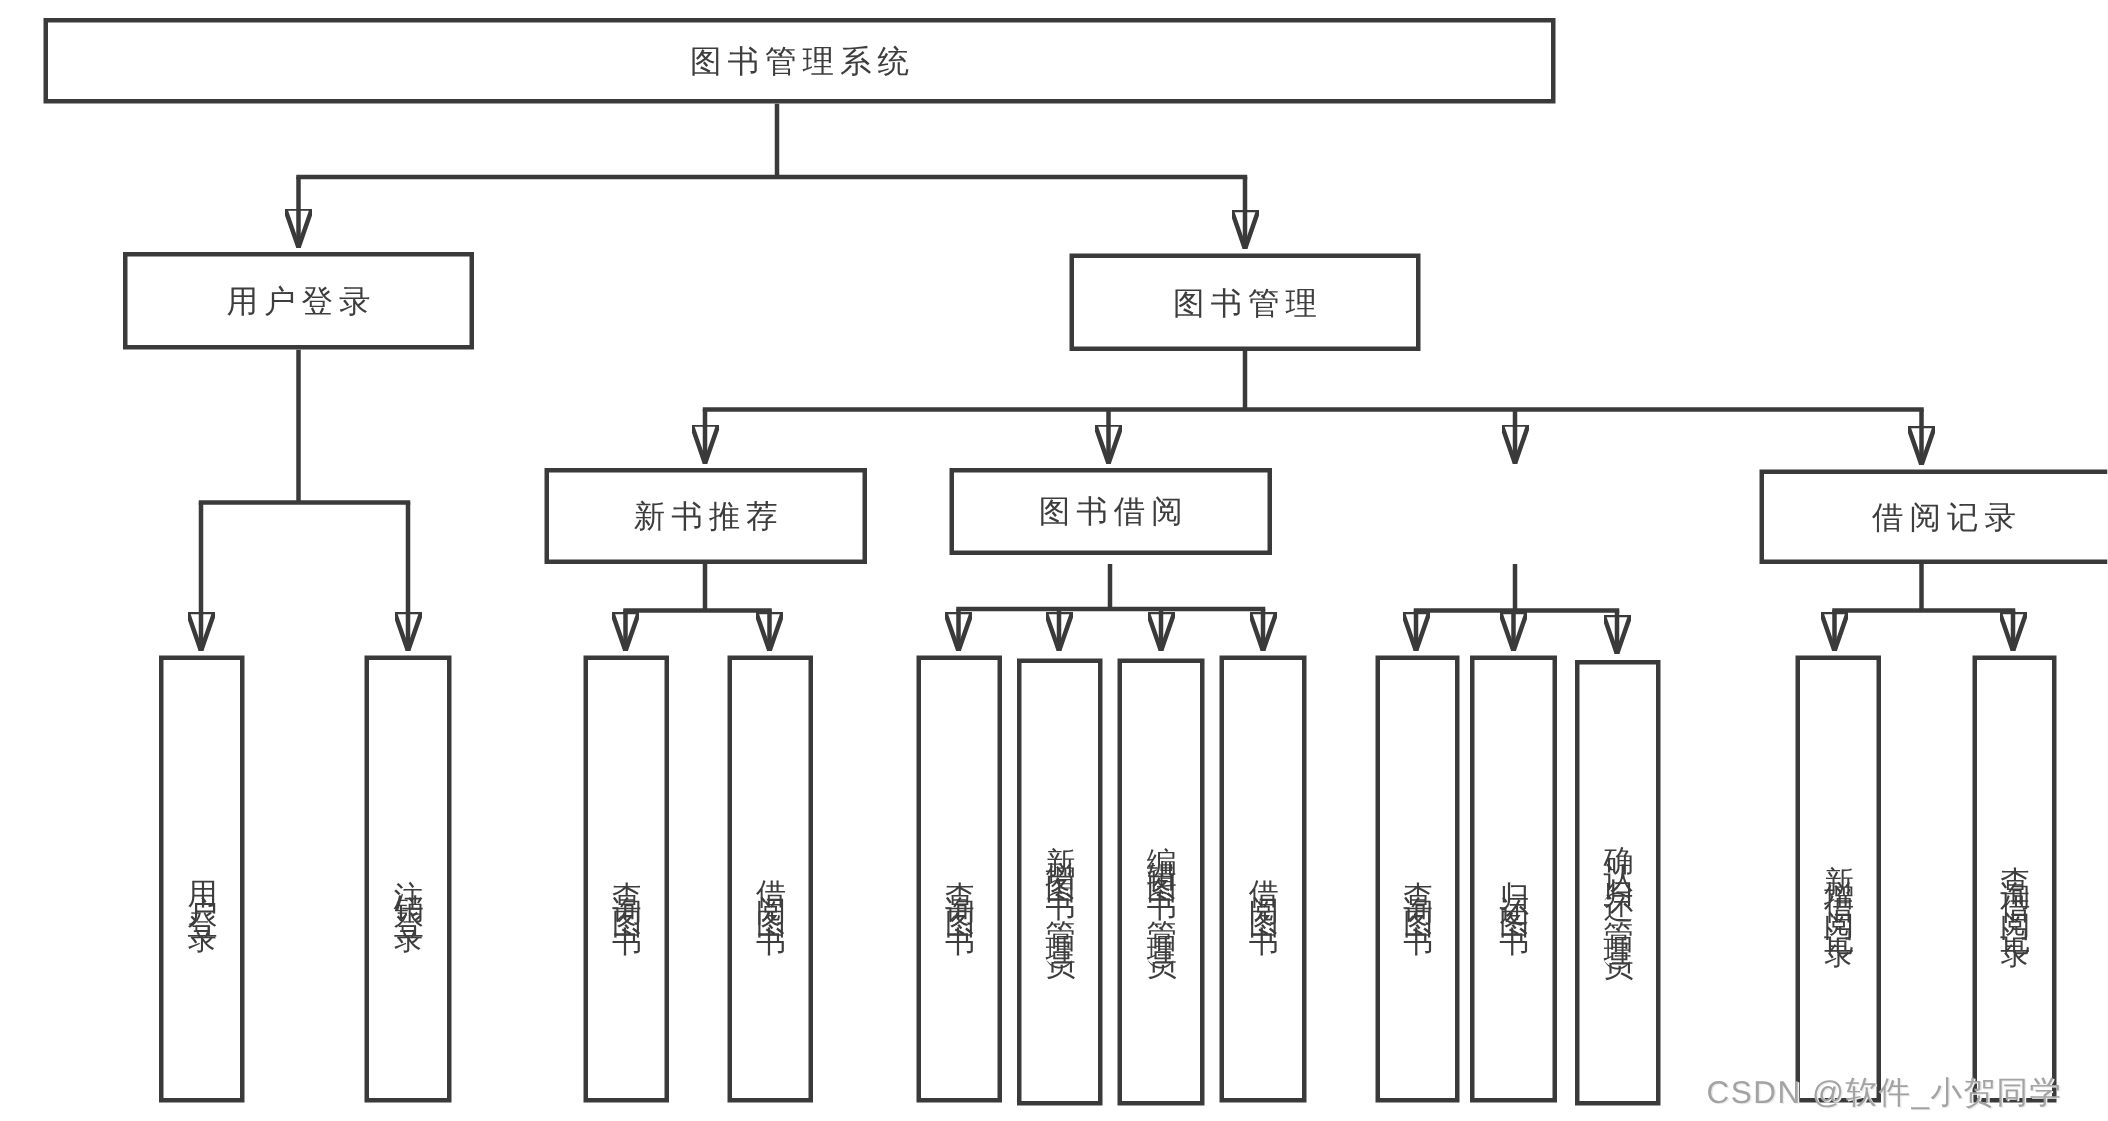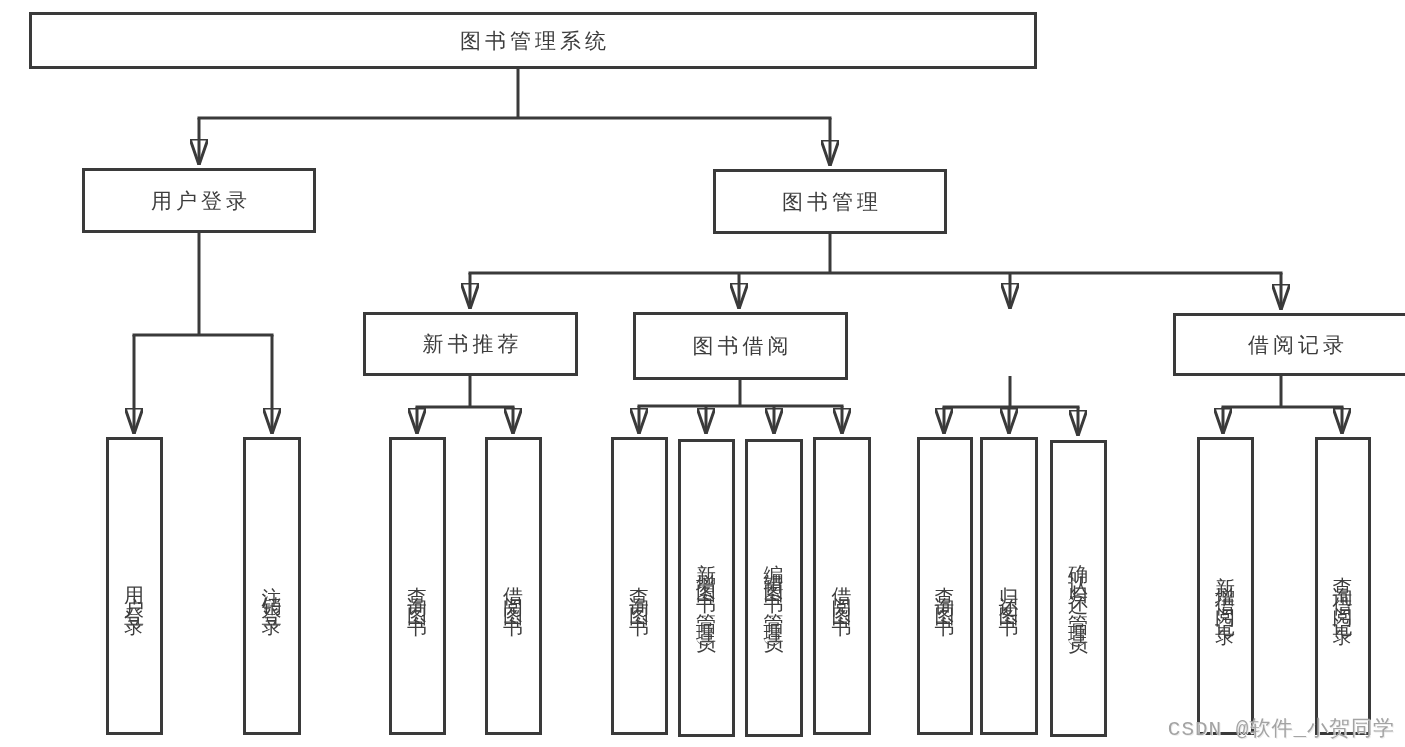--- a/index.html
+++ b/index.html
@@ -46,29 +46,28 @@
     writing-mode: vertical-rl;
     text-orientation: mixed;
     font-size: 20px;
     letter-spacing: 10px;
     line-height: 1;
     white-space: nowrap;
     padding-top: 10px; 
   }
   .watermark {
     position: absolute;
-    right: 10px;
+    right: 30px;
     bottom: 5px;
     font-size: 21px;
     color: #a3a3a3;
     letter-spacing: 1px;
     text-shadow: 1px 1px 0 #ededed;
     z-index: 10;
     white-space: nowrap;
-    font-family: Liberation Mono, monospace;
   }
 </style>
 </head>
 <body>
 
 <div class="stage">
 
   <svg class="connectors" viewBox="0 0 1405 747" xmlns="http://www.w3.org/2000/svg">
     <defs>
       <marker id="arrow" viewBox="0 0 26 18" refX="26" refY="9" markerWidth="26" markerHeight="18" markerUnits="userSpaceOnUse" orient="auto">
@@ -138,21 +137,21 @@
   <div class="node h" style="left:82px; top:168px; width:234px; height:65px;">
     <span class="lbl">用户登录</span>
   </div>
   <div class="node h" style="left:713px; top:169px; width:234px; height:65px;">
     <span class="lbl">图书管理</span>
   </div>
 
   <div class="node h" style="left:363px; top:312px; width:215px; height:64px;">
     <span class="lbl">新书推荐</span>
   </div>
-  <div class="node h" style="left:633px; top:312px; width:215px; height:68px;">
+  <div class="node h" style="left:633px; top:312px; width:215px; height:58px;">
     <span class="lbl">图书借阅</span>
   </div>
   <div class="node h" style="left:1173px; top:313px; width:246px; height:63px;">
     <span class="lbl">借阅记录</span>
   </div>
 
   <div class="node v" style="left:106px; top:437px; width:57px; height:298px;">
     <span class="lbl">用户登录</span>
   </div>
   <div class="node v" style="left:243px; top:437px; width:58px; height:298px;">

